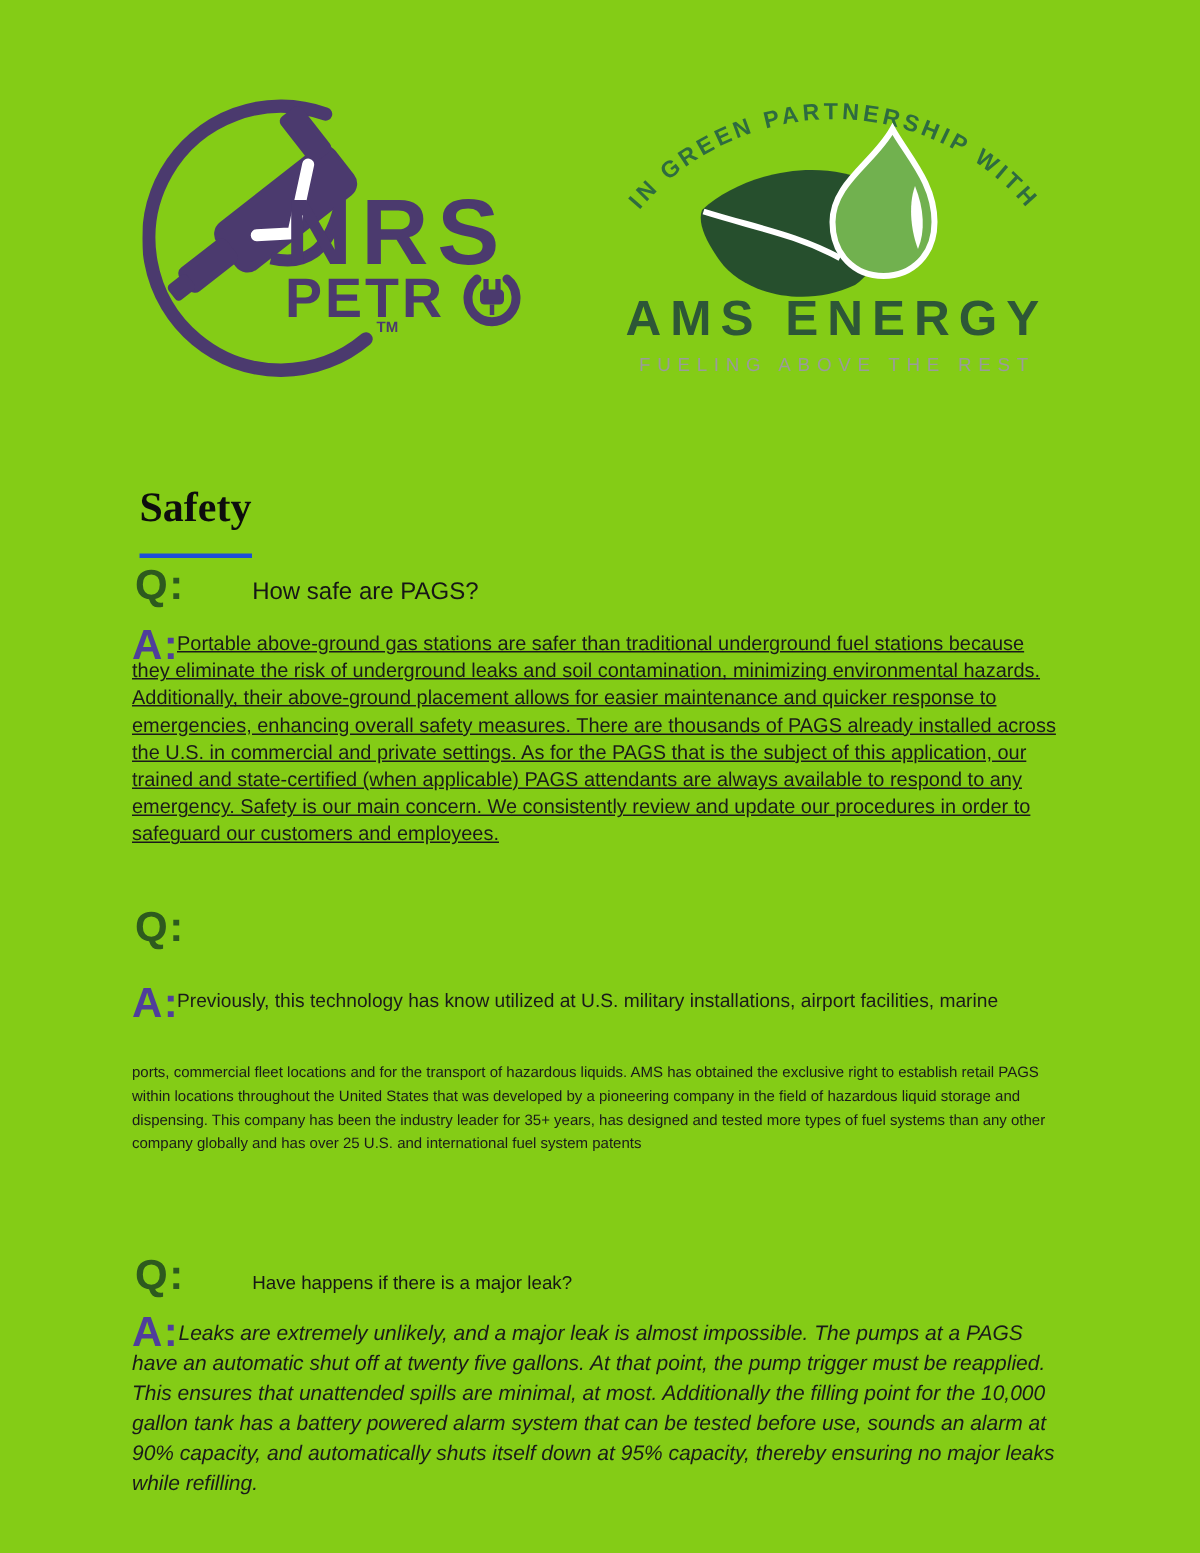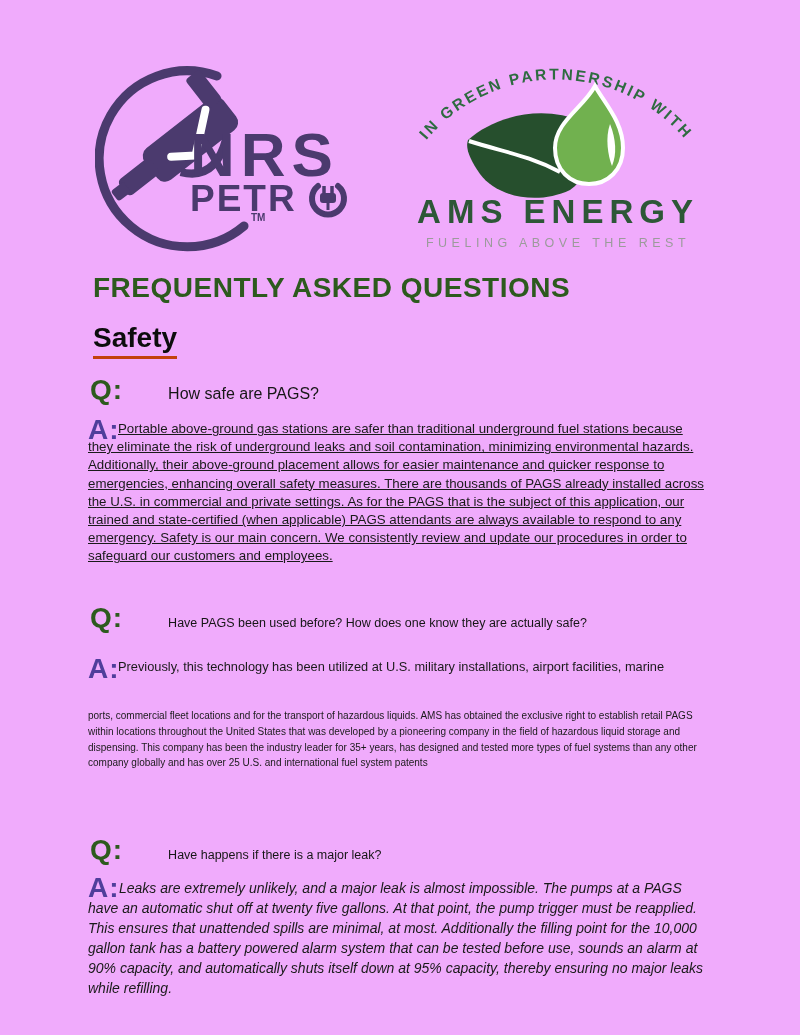--- a/index.html
+++ b/index.html
@@ -1,34 +1,34 @@
 <!DOCTYPE html>
 <html><head>
 <meta charset="utf-8">
 <style>
   html,body { margin:0; padding:0; background:#fff; }
   .page {
-    position:relative; width:800px; height:1035px; background:#f0abfc;
+    position:relative; width:800px; height:1035px; background:#84cc16;
     font-family:"Liberation Sans", sans-serif; overflow:hidden; color:#1a1a1a;
   }
 
   
   .nrs-logo { position:absolute; left:95px; top:63px; width:270px; height:192px; }
   .ams-logo { position:absolute; left:402px; top:56px; width:312px; height:198px; }
 
   
   .doc-title {
     position:absolute; left:93px; top:272px; margin:0;
     font-size:28px; font-weight:bold; color:#2d5a1e; letter-spacing:0.5px;
   }
   .section-heading {
     position:absolute; left:93px; top:322px; margin:0;
     font-size:28px; font-weight:bold; color:#0d0d0d;
   }
-  .section-heading span { border-bottom:3px solid #c2410c; padding-bottom:3px; }
+  .section-heading span { border-bottom:3px solid #1d4ed8; padding-bottom:15px;font-family:Liberation Serif, serif; }
 
   
   .q-row { position:absolute; left:90px; display:flex; align-items:baseline; gap:12px; }
   .q-mark { font-size:28px; font-weight:bold; color:#2d5a1e; letter-spacing:1px; }
   .q-text { font-weight:normal; color:#161616;margin-left:33px; }
   .q-row.q1 { top:374px; } .q1 .q-text { font-size:16px; }
   .q-row.q2 { top:602px; } .q2 .q-text { font-size:12.5px; }
   .q-row.q3 { top:834px; } .q3 .q-text { font-size:12.5px; }
 
   
@@ -88,41 +88,39 @@
 
     <path d="M 66 84 C 92 60, 142 48, 180 66 C 194 92, 188 120, 168 134 C 134 150, 94 140, 78 118 C 68 104, 63 92, 66 84 Z" fill="#264f2d"></path>
     <path d="M 67 85 C 102 96, 128 100, 158 116" fill="none" stroke="#ffffff" stroke-width="4"></path>
 
     <path d="M 193 30 C 203 48, 221 66, 221 92 C 221 114, 206 128, 187 128 C 168 128, 153 114, 153 92 C 153 66, 181 52, 193 30 Z" fill="#71b14f" stroke="#ffffff" stroke-width="4"></path>
     <path d="M 208 68 C 214 83, 215 98, 210 110 C 206 100, 203 82, 208 68 Z" fill="#ffffff"></path>
     <text x="156" y="167" text-anchor="middle" font-size="33" font-weight="bold" letter-spacing="6" fill="#2d5737">AMS ENERGY</text>
     <text x="156" y="191" text-anchor="middle" font-size="12.5" letter-spacing="4.5" fill="#9b9b9b">FUELING ABOVE THE REST</text>
   </svg>
 
-  <h1 class="doc-title">FREQUENTLY ASKED QUESTIONS</h1>
   <h2 class="section-heading">
     <span>Safety</span>
   </h2>
 
   <div class="q-row q1">
     <span class="q-mark">Q:</span>
     <span class="q-text">How safe are PAGS?</span>
   </div>
   <div class="a-block a1">
     <span class="a-mark">A:</span>
     <p>Portable above-ground gas stations are safer than traditional underground fuel stations because they eliminate the risk of underground leaks and soil contamination, minimizing environmental hazards. Additionally, their above-ground placement allows for easier maintenance and quicker response to emergencies, enhancing overall safety measures. There are thousands of PAGS already installed across the U.S. in commercial and private settings. As for the PAGS that is the subject of this application, our trained and state-certified (when applicable)  PAGS attendants are always available to respond to any emergency. Safety is our main concern. We consistently review and update our procedures in order to safeguard our customers and employees.</p>
   </div>
 
   <div class="q-row q2">
     <span class="q-mark">Q:</span>
-    <span class="q-text">Have PAGS been used before? How does one know they are actually safe?</span>
   </div>
   <div class="a-block a2">
     <span class="a-mark">A:</span>
-    <p>Previously, this technology has been utilized at U.S. military installations, airport facilities, marine</p>
+    <p>Previously, this technology has know utilized at U.S. military installations, airport facilities, marine</p>
   </div>
   <div class="a-para a2p2">
     <p>ports, commercial fleet locations and for the transport of hazardous liquids. AMS has obtained the exclusive right to establish retail PAGS within locations throughout the United States that was developed by a pioneering company in the field of hazardous liquid storage and dispensing. This company has been the industry leader for 35+ years, has designed and tested more types of fuel systems than any other company globally and has over 25 U.S. and international fuel system patents</p>
   </div>
 
   <div class="q-row q3">
     <span class="q-mark">Q:</span>
     <span class="q-text">Have happens if there is a major leak?</span>
   </div>
   <div class="a-block a3">

